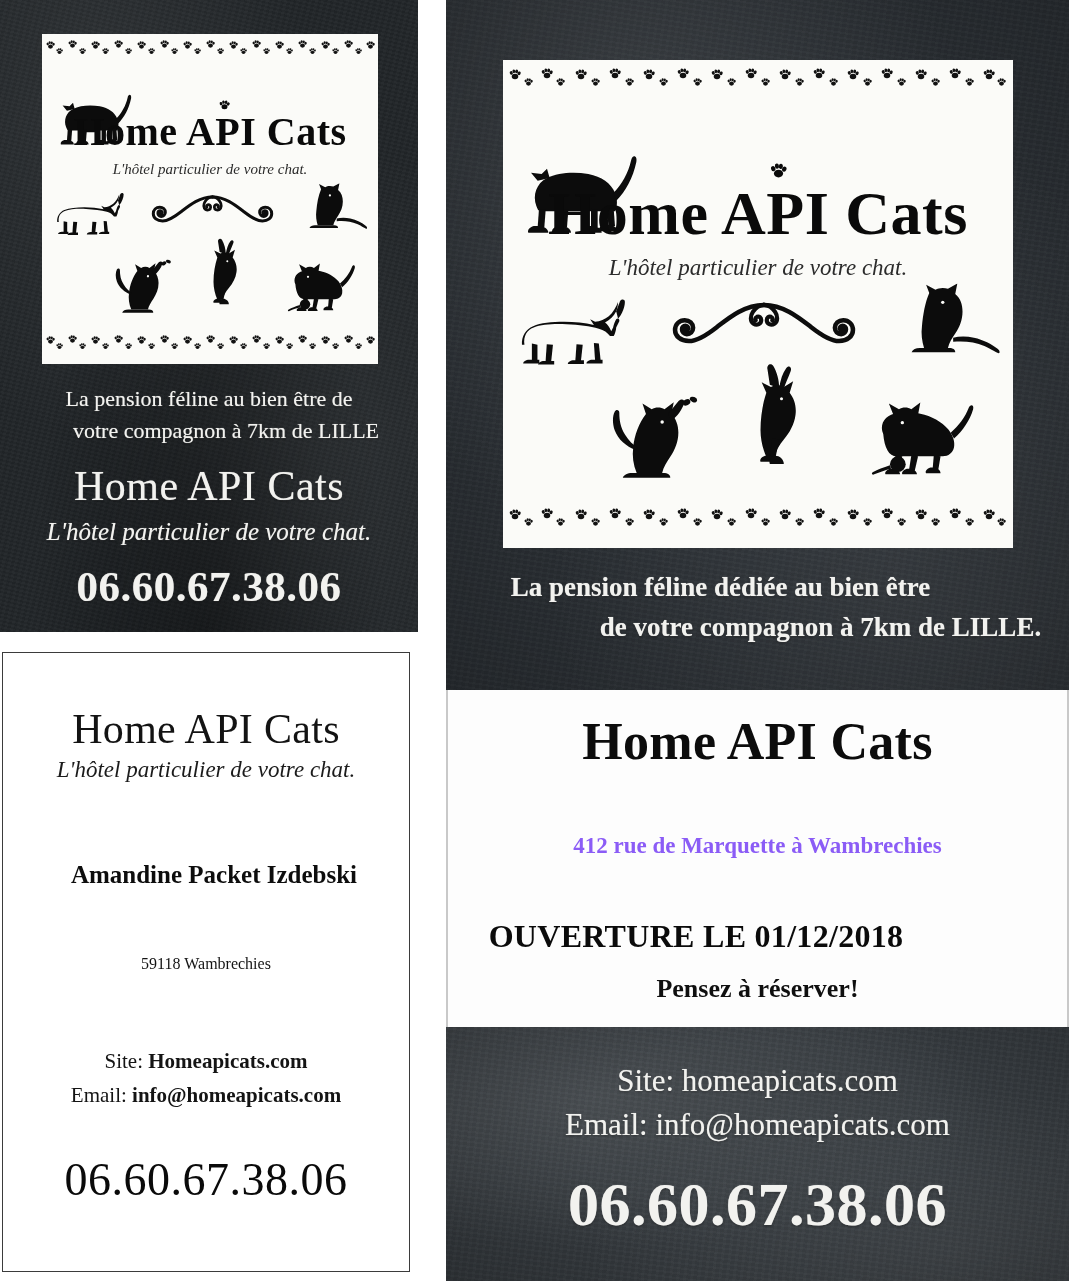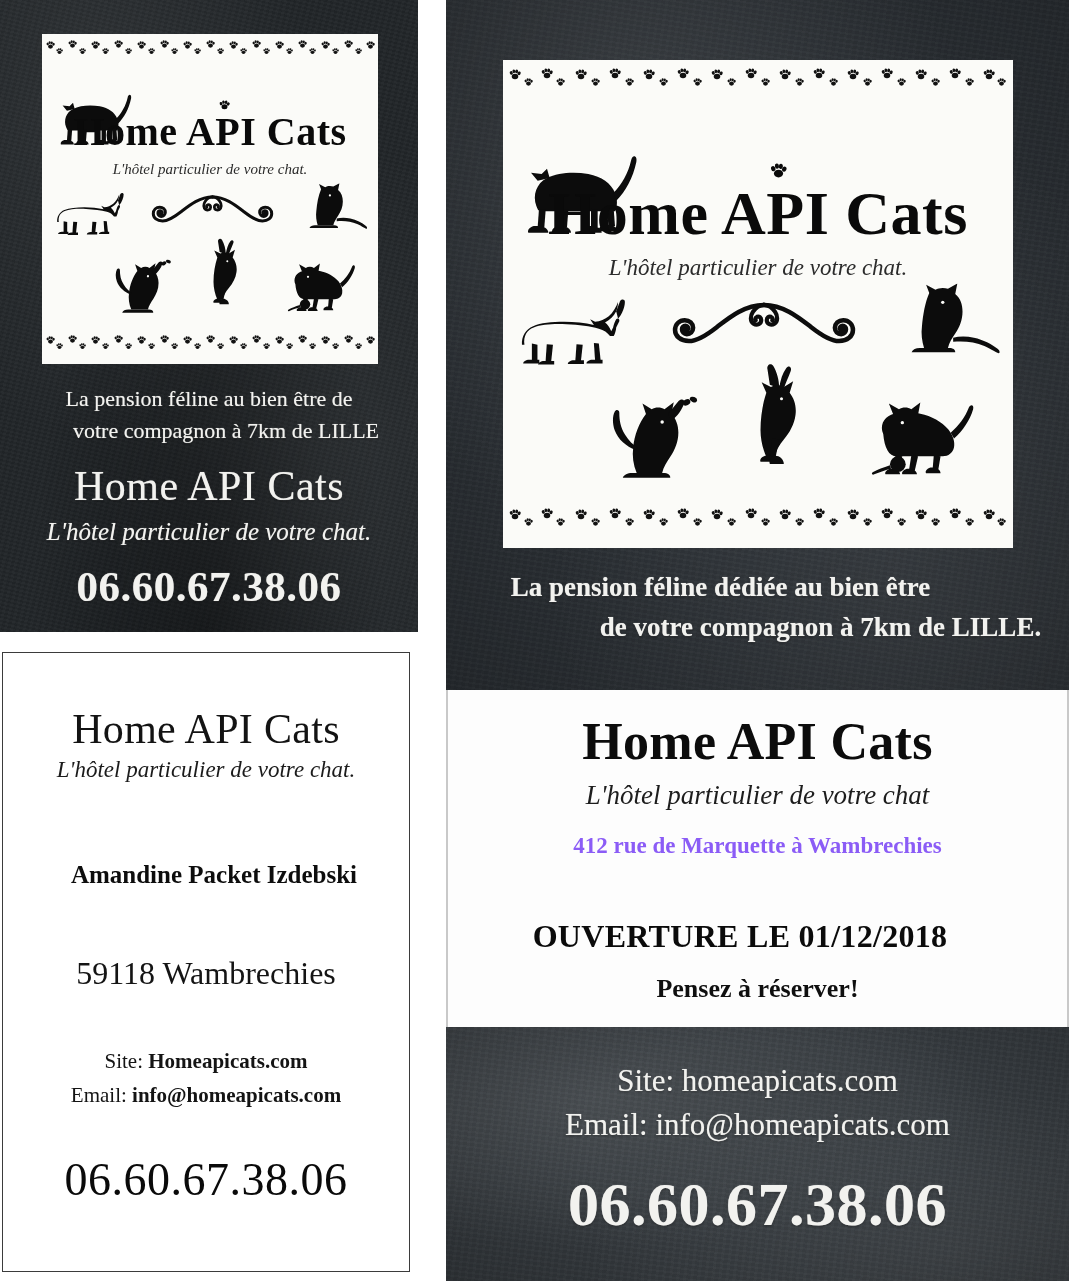--- a/index.html
+++ b/index.html
@@ -350,21 +350,21 @@
     </div>
 
     <div id="card">
 
       <div class="dark-txt serif nowrap" style="position:absolute;left:0;top:52px;width:406px;font-size:42px;color:#131313;letter-spacing:.3px;">Home API Cats</div>
 
       <div class="dark-txt serif ital nowrap" style="position:absolute;left:0;top:104px;width:406px;font-size:23px;color:#1b1b1b;">L'hôtel particulier de votre chat.</div>
 
       <div class="dark-txt serif bold nowrap" style="position:absolute;left:8px;top:208px;width:406px;font-size:25px;color:#0d0d0d;">Amandine Packet Izdebski</div>
 
-      <div class="dark-txt serif nowrap" style="position:absolute;left:0;top:302px;width:406px;font-size:32px;color:#141414;">59118 Wambrechies</div>
+      <div class="dark-txt serif nowrap" style="position:absolute;left:0;top:302px;width:406px;font-size:16px;color:#141414;">59118 Wambrechies</div>
 
       <div class="dark-txt serif nowrap" style="position:absolute;left:0;top:396px;width:406px;font-size:21px;color:#141414;"><span>Site: </span><b>Homeapicats.com</b></div>
 
       <div class="dark-txt serif nowrap" style="position:absolute;left:0;top:430px;width:406px;font-size:21px;color:#141414;"><span>Email: </span><b>info@homeapicats.com</b></div>
 
       <div class="dark-txt serif nowrap" style="position:absolute;left:0;top:500px;width:406px;font-size:46px;color:#0a0a0a;letter-spacing:.5px;">06.60.67.38.06</div>
     </div>
   </div>
 
   <div id="right-col">
@@ -485,25 +485,24 @@
       </div>
 
       <div class="chalktxt serif bold nowrap" style="position:absolute;left:0;top:572px;width:521px;font-size:27px;margin-left:14px;">La pension féline dédiée au bien être</div>
       <div class="chalktxt serif bold nowrap" style="position:absolute;left:0;top:612px;width:749px;font-size:27px;">de votre compagnon à 7km de LILLE.</div>
     </div>
 
     <div class="band-white" style="left:0;top:690px;width:623px;height:337px;">
 
       <div class="dark-txt serif bold nowrap" style="position:absolute;left:0;top:22px;width:619px;font-size:52px;color:#0c0c0c;letter-spacing:.3px;">Home API Cats</div>
 
-      <div class="dark-txt serif ital nowrap" style="position:absolute;left:0;top:90px;width:619px;font-size:27px;color:#1d1d1d;">L'hôtel particulier de votre chat</div>
 
       <div class="dark-txt serif bold nowrap" style="position:absolute;left:0;top:143px;width:619px;font-size:23px;color:#8b5cf6;">412 rue de Marquette à Wambrechies</div>
 
-      <div class="dark-txt serif bold nowrap" style="position:absolute;left:0;top:228px;width:496px;font-size:32px;color:#0b0b0b;letter-spacing:.3px;padding-left:44px;">OUVERTURE LE 01/12/2018</div>
+      <div class="dark-txt serif bold nowrap" style="position:absolute;left:0;top:228px;width:496px;font-size:32px;color:#0b0b0b;letter-spacing:.3px;">OUVERTURE LE 01/12/2018</div>
 
       <div class="dark-txt serif bold nowrap" style="position:absolute;left:0;top:284px;width:619px;font-size:26px;color:#0f0f0f;">Pensez à réserver!</div>
     </div>
 
     <div class="chalk-mid" style="position:absolute;left:0;top:1027px;width:623px;height:254px;">
 
       <div class="chalktxt serif nowrap" style="position:absolute;left:0;top:36px;width:623px;font-size:31px;">Site: homeapicats.com</div>
 
       <div class="chalktxt serif nowrap" style="position:absolute;left:0;top:80px;width:623px;font-size:31px;">Email: info@homeapicats.com</div>
 

